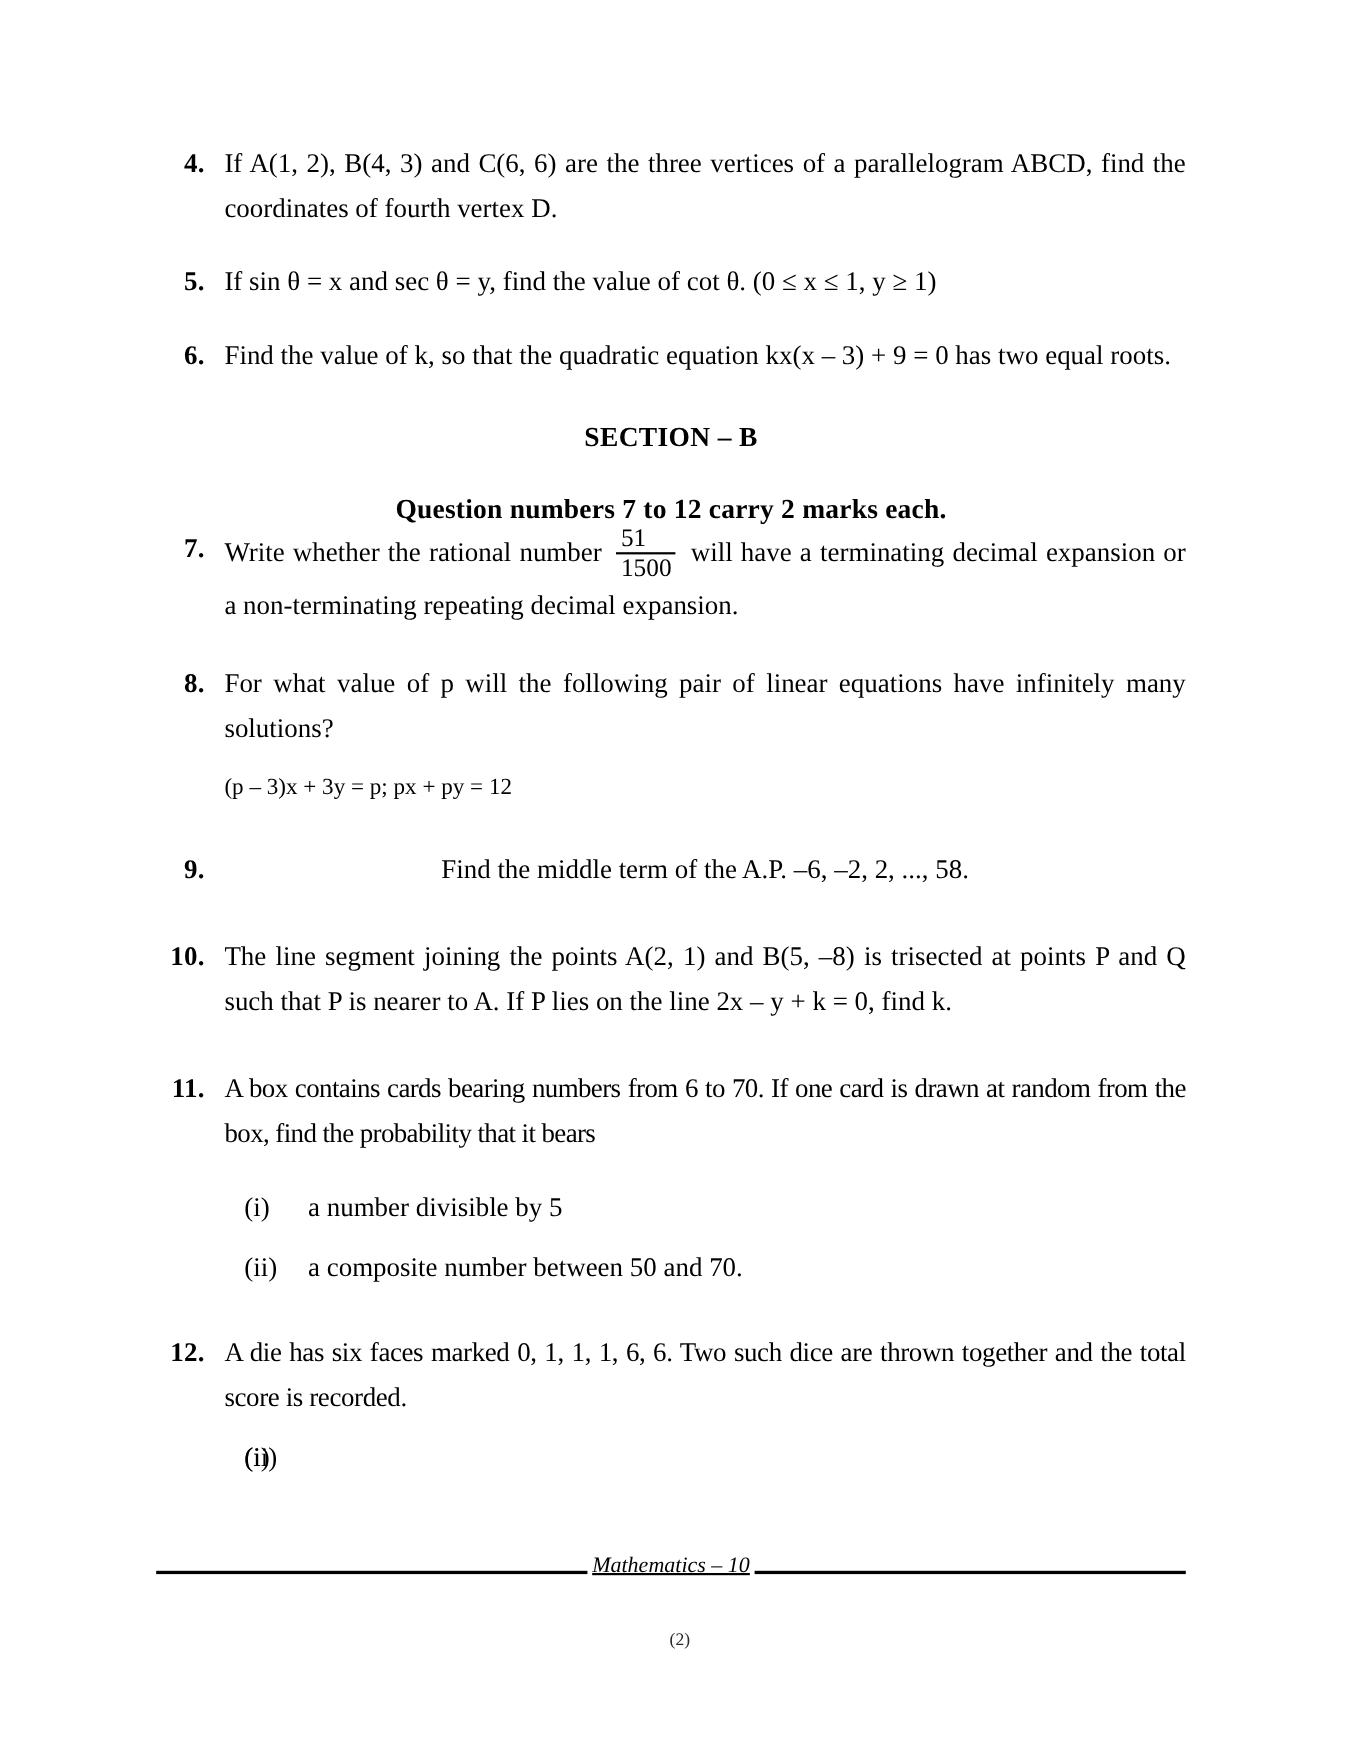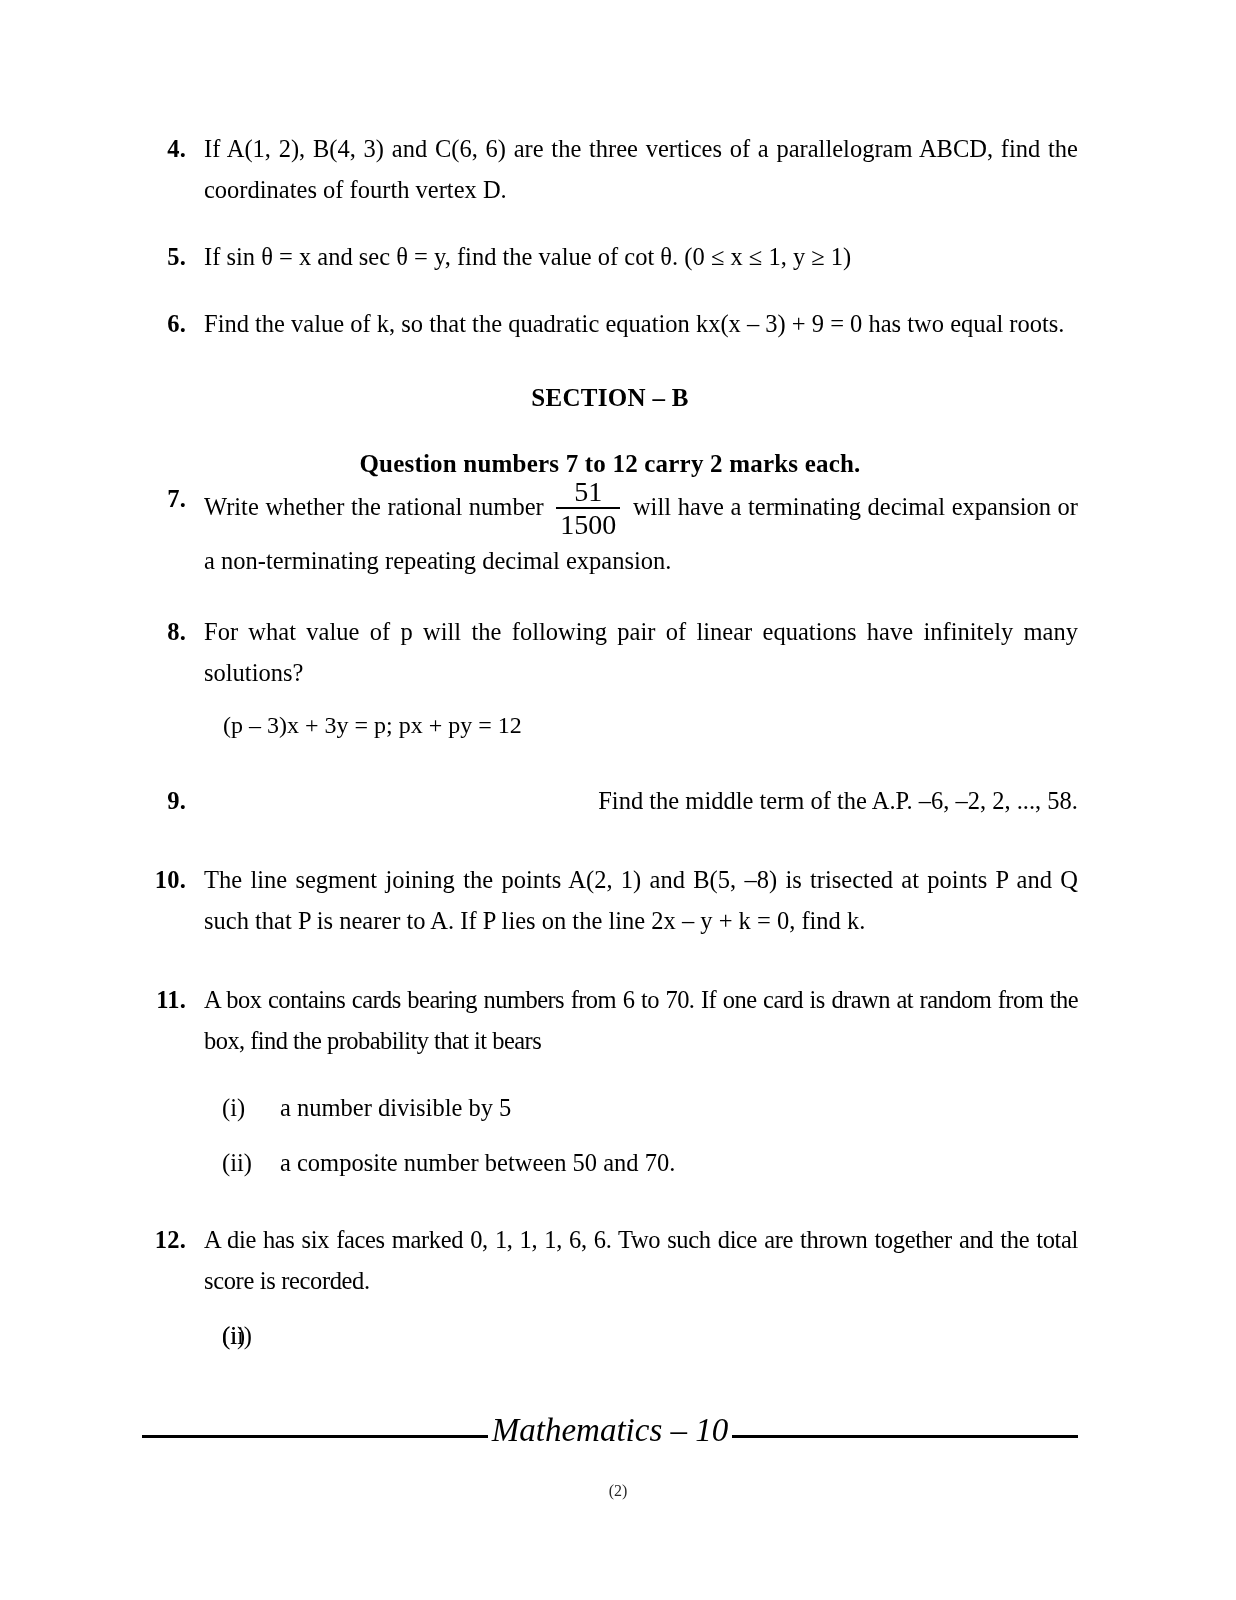--- a/index.html
+++ b/index.html
@@ -55,23 +55,22 @@
   .q-body { display: block; }
 
   
   .tight { letter-spacing: -0.35px; }
   .tighter { letter-spacing: -0.55px; }
 
   
   .plain-line {
     text-align: left;
     margin-top: 12px;
-    font-size: 24px;
+    font-size: 21px;
     line-height: 41px;
-    margin-left: 19px;
   }
 
   
   .section-head {
     text-align: center;
     font-weight: bold;
     font-size: 25px;
     letter-spacing: 0.3px;
     margin-top: 40px;
     margin-bottom: 16px;
@@ -81,23 +80,23 @@
     font-weight: bold;
     font-size: 25px;
     letter-spacing: 0.2px;
     margin-top: 38px;
   }
 
   
   .frac {
     display: inline-block;
     vertical-align: middle;
-    text-align: center;
+    text-align: left;
     line-height: 1.05;
-    font-size: 28px;
+    font-size: 23px;
     margin: 0 6px;
     position: relative;
     top: -1px;
   }
   .frac .num {
     display: block;
     padding: 0 4px 1px 4px;
   }
   .frac .bar {
     display: block;
@@ -138,25 +137,26 @@
   }
   .footer .rule {
     flex: 1 1 auto;
     height: 2.2px;
     background: #000;
   }
   .footer .rule.left  { margin-right: 0px; }
   .footer .rule.right { margin-left: 0px; }
   .footer .f-label {
     font-style: italic;
-    font-size: 33px;
+    font-size: 20px;
     padding: 0 4px;
     white-space: nowrap;
     position: relative;
     top: -6px;
+    text-decoration: underline;
   }
 
   .page-number {
     position: absolute;
     left: 0;
     top: 1482px;
     width: 1236px;
     text-align: center;
     font-size: 16px;
     color: #2a2a2a;
@@ -201,21 +201,21 @@
     </div>
 
     <div class="q" style="margin-bottom:34px;">
       <span class="q-num">8.</span>
       <span class="q-body">For what value of p will the following pair of linear equations have infinitely many solutions?</span>
       <div class="plain-line">(p – 3)x + 3y = p; px + py = 12</div>
     </div>
 
     <div class="q" style="margin-bottom:38px;">
       <span class="q-num">9.</span>
-      <span class="q-body" style="text-align:right;display:block;">Find the middle term of the A.P. –6, –2, 2, ..., 58.</span>
+      <span class="q-body" style="text-align:center;display:block;">Find the middle term of the A.P. –6, –2, 2, ..., 58.</span>
     </div>
 
     <div class="q" style="margin-bottom:38px;">
       <span class="q-num">10.</span>
       <span class="q-body">The line segment joining the points A(2, 1) and B(5, –8) is trisected at points P and Q such that P is nearer to A. If P lies on the line 2x – y + k = 0, find k.</span>
     </div>
 
     <div class="q tighter" style="">
       <span class="q-num" style="letter-spacing:0.2px;">11.</span>
       <span class="q-body">A box contains cards bearing numbers from 6 to 70. If one card is drawn at random from the box, find the probability that it bears</span>

